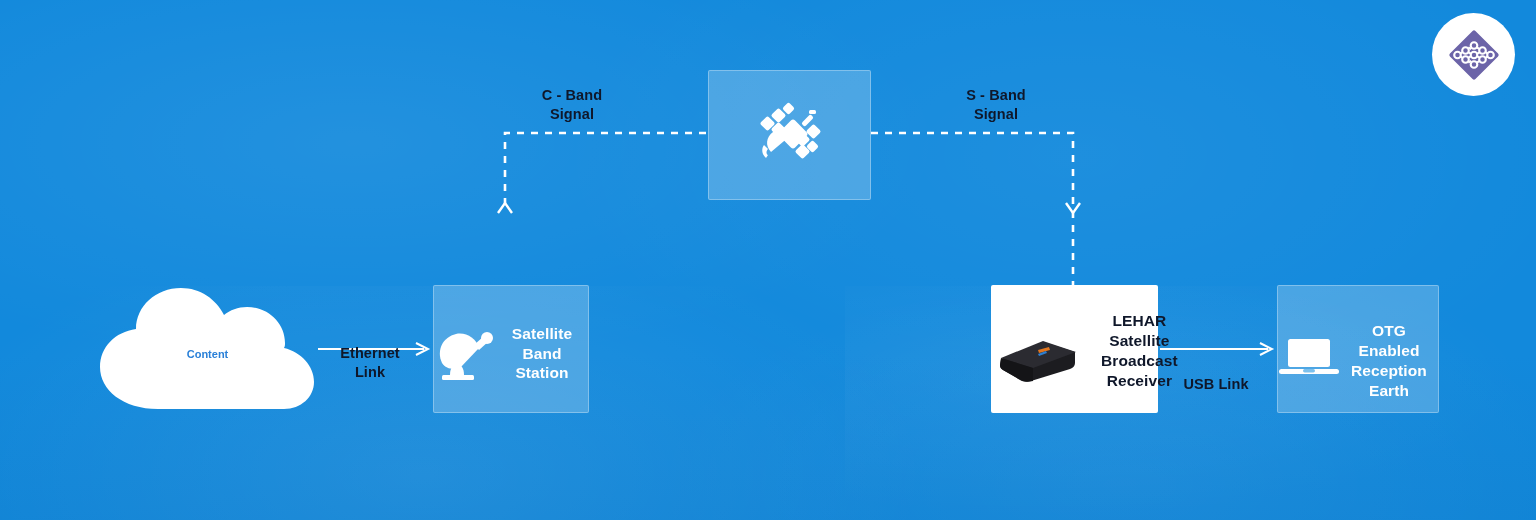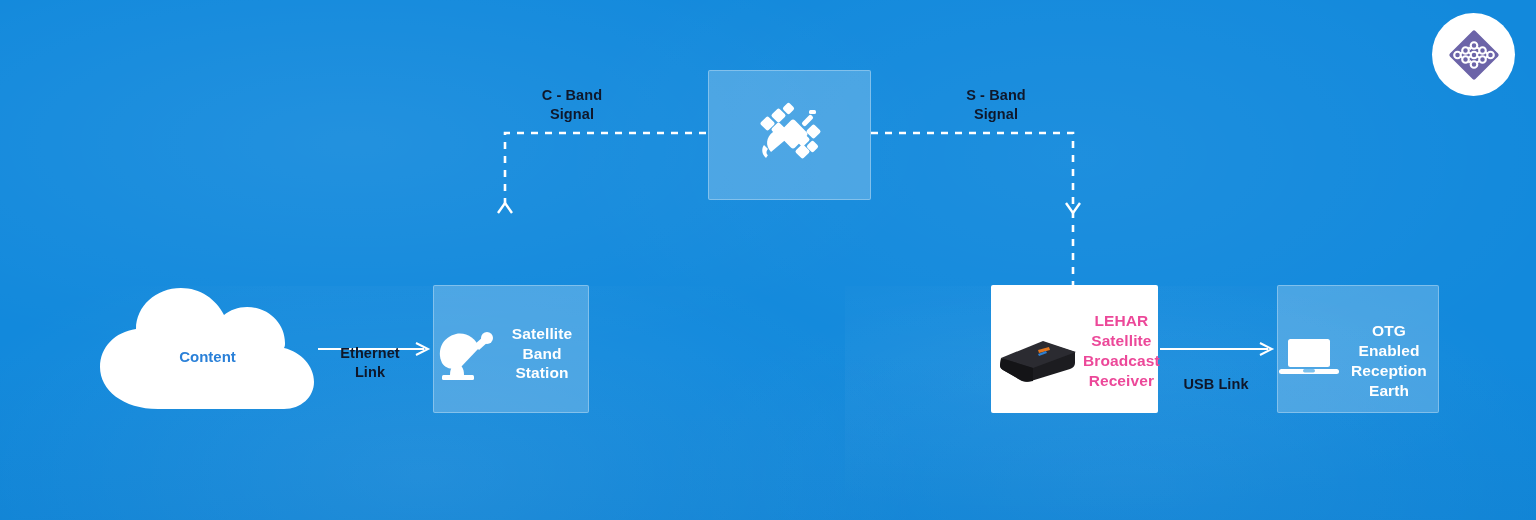--- a/index.html
+++ b/index.html
@@ -26,21 +26,21 @@
     background:radial-gradient(ellipse at 30% 40%, rgba(255,255,255,.05) 0%, rgba(255,255,255,0) 70%);}
 
   
   .node{position:absolute;border-radius:2px;box-sizing:border-box;
     display:flex;flex-direction:row;align-items:center;justify-content:flex-start;}
   .node-tint{background:rgba(255,255,255,.22);border:1px solid rgba(255,255,255,.30);}
   .node-white{background:#ffffff;}
   .node-label{
     text-align:center;line-height:1.28;font-weight:bold;font-size:15.5px;letter-spacing:.1px;}
   .label-white{color:#ffffff;}
-  .label-blue{color:#ec4899;}
+  .label-blue{color:#0f172a;margin-left:18px;}
 
   
   #earth-station{left:433px;top:285px;width:156px;height:128px;}
   #earth-station .icon-wrap{margin-top:17px;height:52px;display:flex;align-items:center;justify-content:center;}
   #earth-station .node-label{margin-top:9px;}
 
   
   #satellite-node{left:708px;top:70px;width:163px;height:130px;
     align-items:center;justify-content:center;}
 
@@ -51,21 +51,21 @@
 
   
   #otg-node{left:1277px;top:285px;width:162px;height:128px;}
   #otg-node .icon-wrap{margin-top:20px;height:50px;display:flex;align-items:center;justify-content:center;}
   #otg-node .node-label{margin-top:24px;}
 
   
   #content-cloud{position:absolute;left:95px;top:285px;width:225px;height:125px;}
   #content-cloud svg{position:absolute;left:0;top:0;}
   #content-cloud .cloud-text{position:absolute;left:0;top:63px;width:225px;text-align:center;
-    color:#2a80d8;font-weight:bold;font-size:15px;}
+    color:#2a80d8;font-weight:bold;font-size:11px;}
 
   
   .conn-label{position:absolute;text-align:center;color:#0f172a;font-weight:bold;
     font-size:14.5px;line-height:1.3;letter-spacing:.1px;}
   #label-ethernet{left:300px;top:344px;width:140px;}
   #label-usb{left:1160px;top:375px;width:112px;}
   #label-cband{left:498px;top:86px;width:148px;}
   #label-sband{left:922px;top:86px;width:148px;}
 
   

